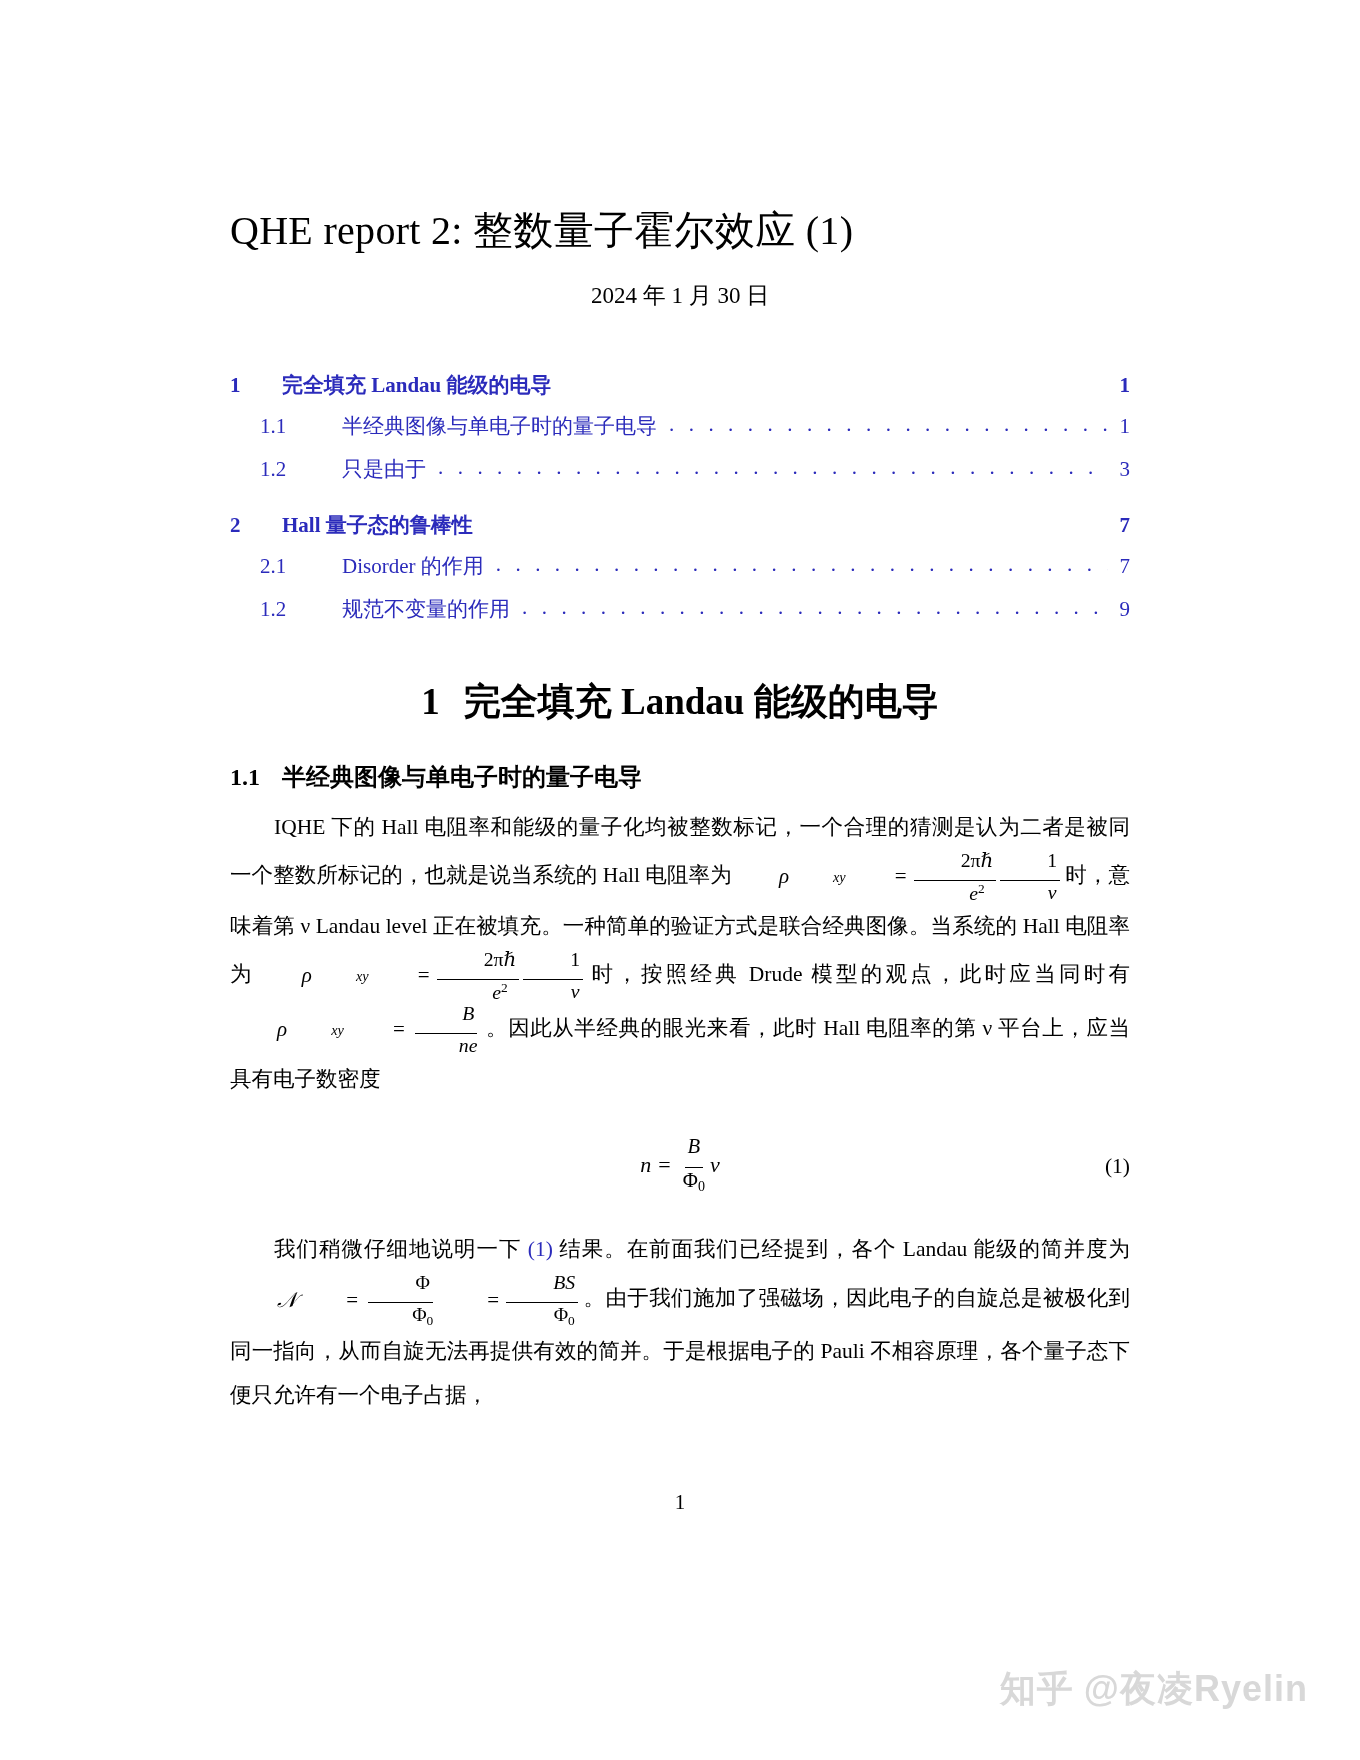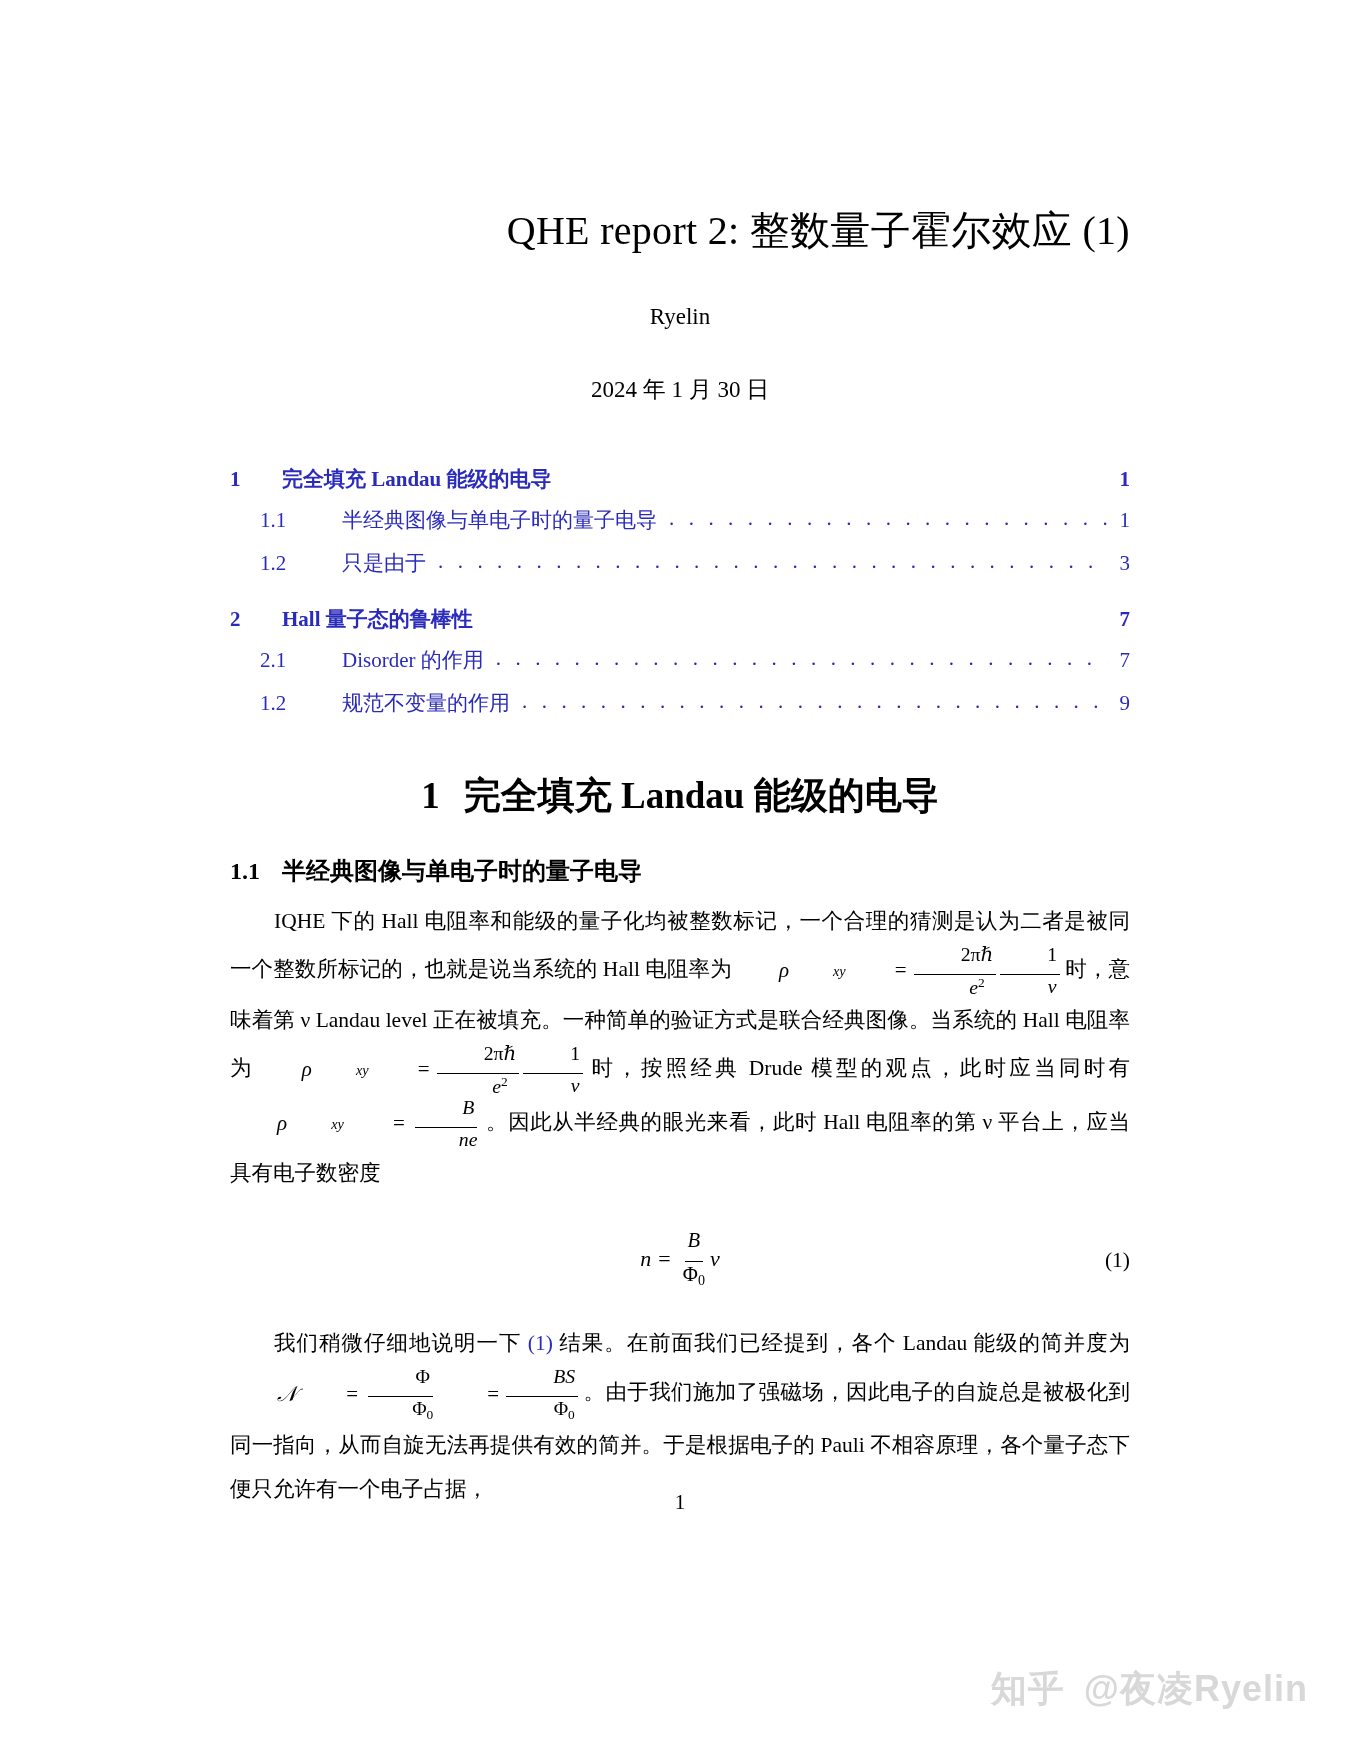--- a/index.html
+++ b/index.html
@@ -24,24 +24,24 @@
   }
   .content {
     width: 900px;
     margin: 0 auto;
     padding-top: 206px;
   }
 
   
   .doc-title {
     font-size: 40px;
-    text-align: right;
+    text-align: left;
     font-weight: normal;
     letter-spacing: 0.3px;
-    margin: 0 0 48px 0;
+    margin: 0 0 24px 0;
     line-height: 1.25;
   }
   .doc-author {
     font-size: 23px;
     text-align: center;
     margin: 0 0 44px 0;
   }
   .doc-date {
     font-size: 23px;
     text-align: center;
@@ -183,39 +183,38 @@
     width: 100%;
     text-align: center;
     font-size: 21px;
   }
   .watermark {
     position: absolute;
     right: 52px;
     bottom: 46px;
     display: flex;
     align-items: center;
-    gap: 19px;
+    gap: 10px;
     color: #d8d8d8;
     font-family: "Liberation Sans", "DejaVu Sans", sans-serif;
     font-size: 36px;
     font-weight: bold;
     letter-spacing: 1px;
     user-select: none;
   }
   .watermark .wm-brand { font-size: 36px; }
   .watermark .wm-handle { font-size: 36px; }
 </style>
 </head>
 <body>
 
 <div class="page">
   <div class="content">
 
     <h1 class="doc-title">QHE report 2: 整数量子霍尔效应 (1)</h1>
-    <div class="doc-author">Ryelin</div>
     <div class="doc-date">2024 年 1 月 30 日</div>
 
 
     <div class="toc-list">
 
       <div class="toc-row level1">
         <span class="toc-num">1</span>
         <span class="toc-label">完全填充 Landau 能级的电导</span>
         <span class="toc-dots nodots"></span>
         <span class="toc-page">1</span>

